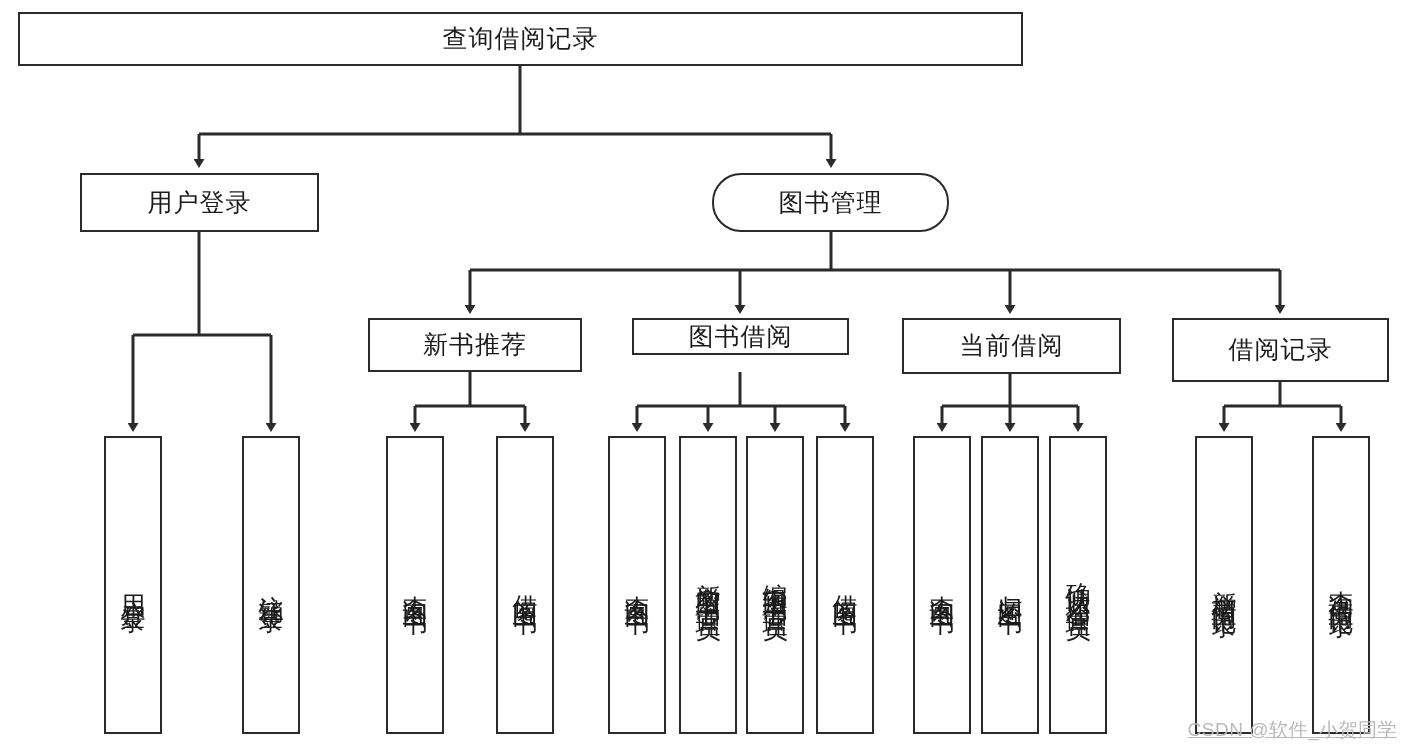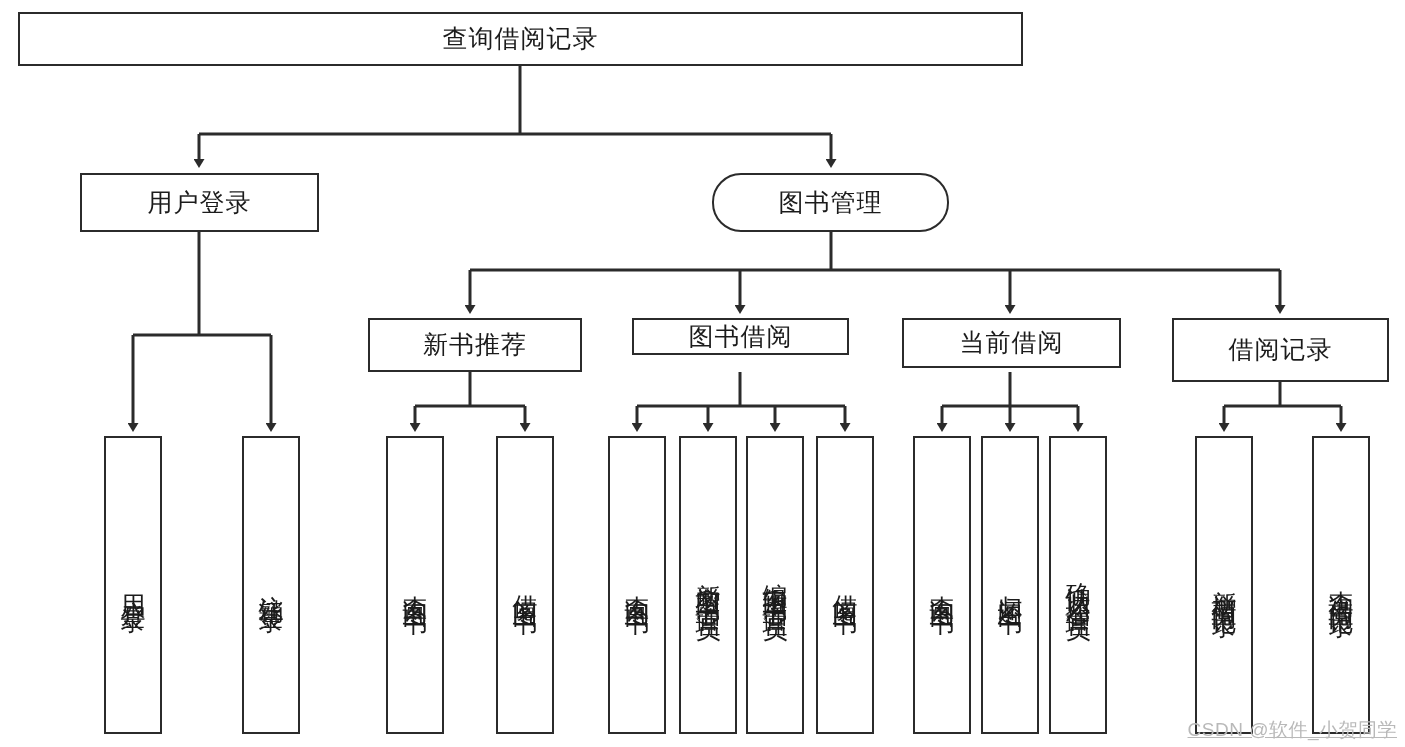--- a/index.html
+++ b/index.html
@@ -131,21 +131,21 @@
   <div class="node h" style="left:712px; top:173px; width:237px; height:59px;border-radius:29px;">
     <span>图书管理</span>
   </div>
 
   <div class="node h" style="left:360px; top:318px; width:214px; height:54px;margin-left:8px;">
     <span>新书推荐</span>
   </div>
   <div class="node h" style="left:632px; top:318px; width:217px; height:37px;">
     <span>图书借阅</span>
   </div>
-  <div class="node h" style="left:902px; top:318px; width:219px; height:50px;">
+  <div class="node h" style="left:902px; top:318px; width:219px; height:56px;">
     <span>当前借阅</span>
   </div>
   <div class="node h" style="left:1172px; top:318px; width:217px; height:64px;">
     <span>借阅记录</span>
   </div>
 
   <div class="node v" style="left:104px; top:436px; width:58px; height:298px;">
     <span class="vtext">用户登录</span>
   </div>
   <div class="node v" style="left:242px; top:436px; width:58px; height:298px;">

